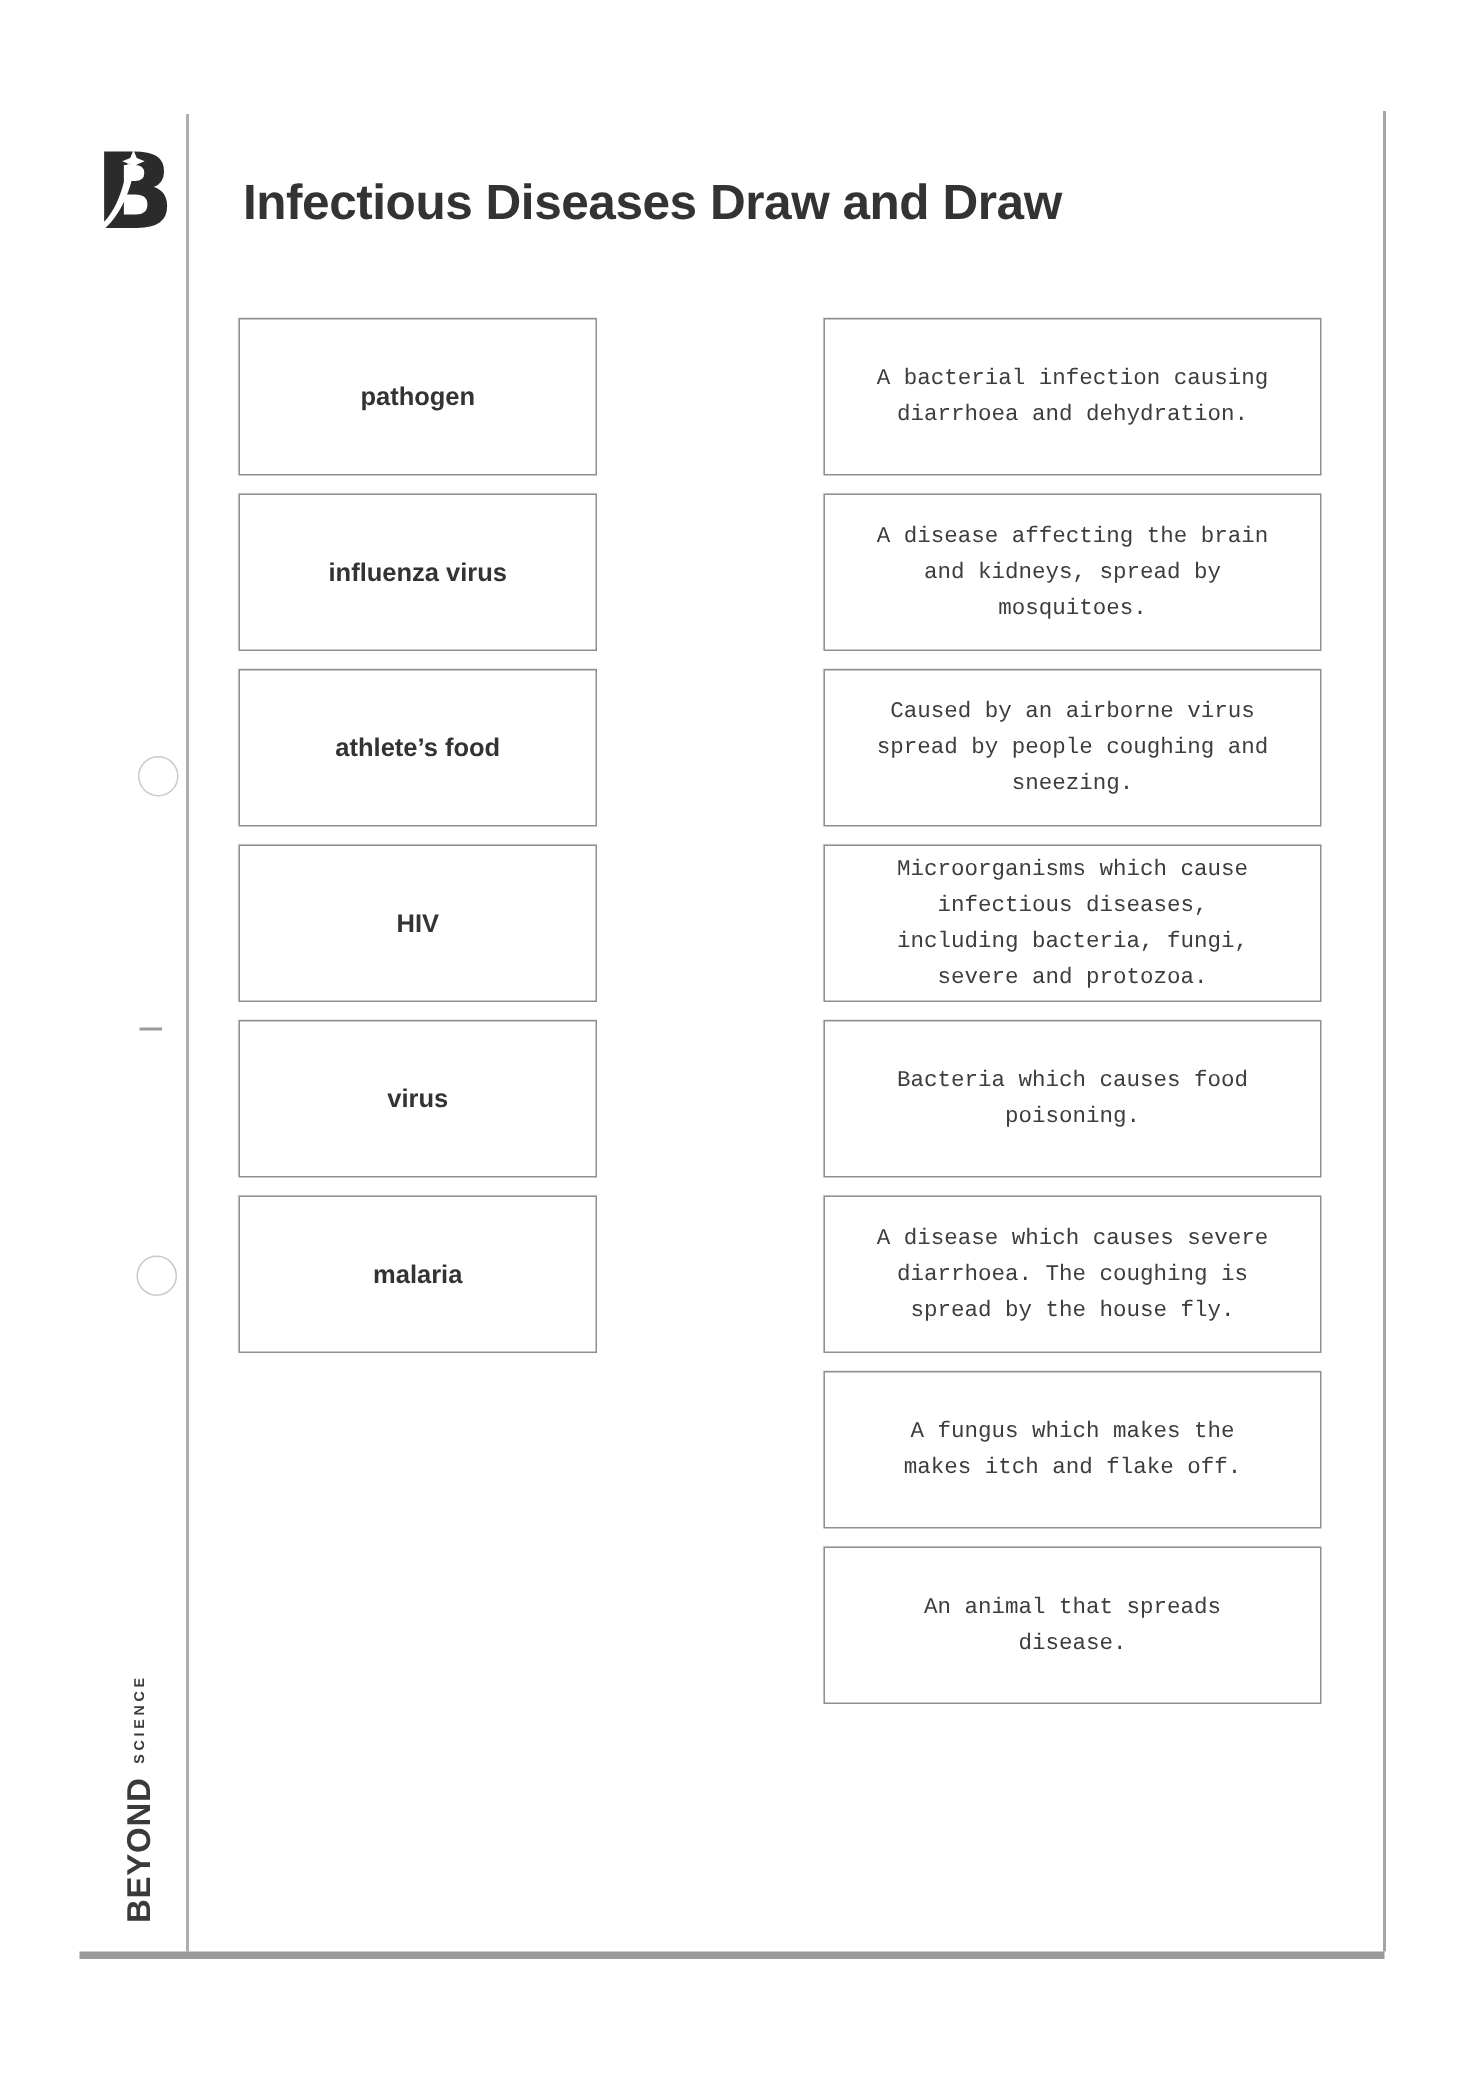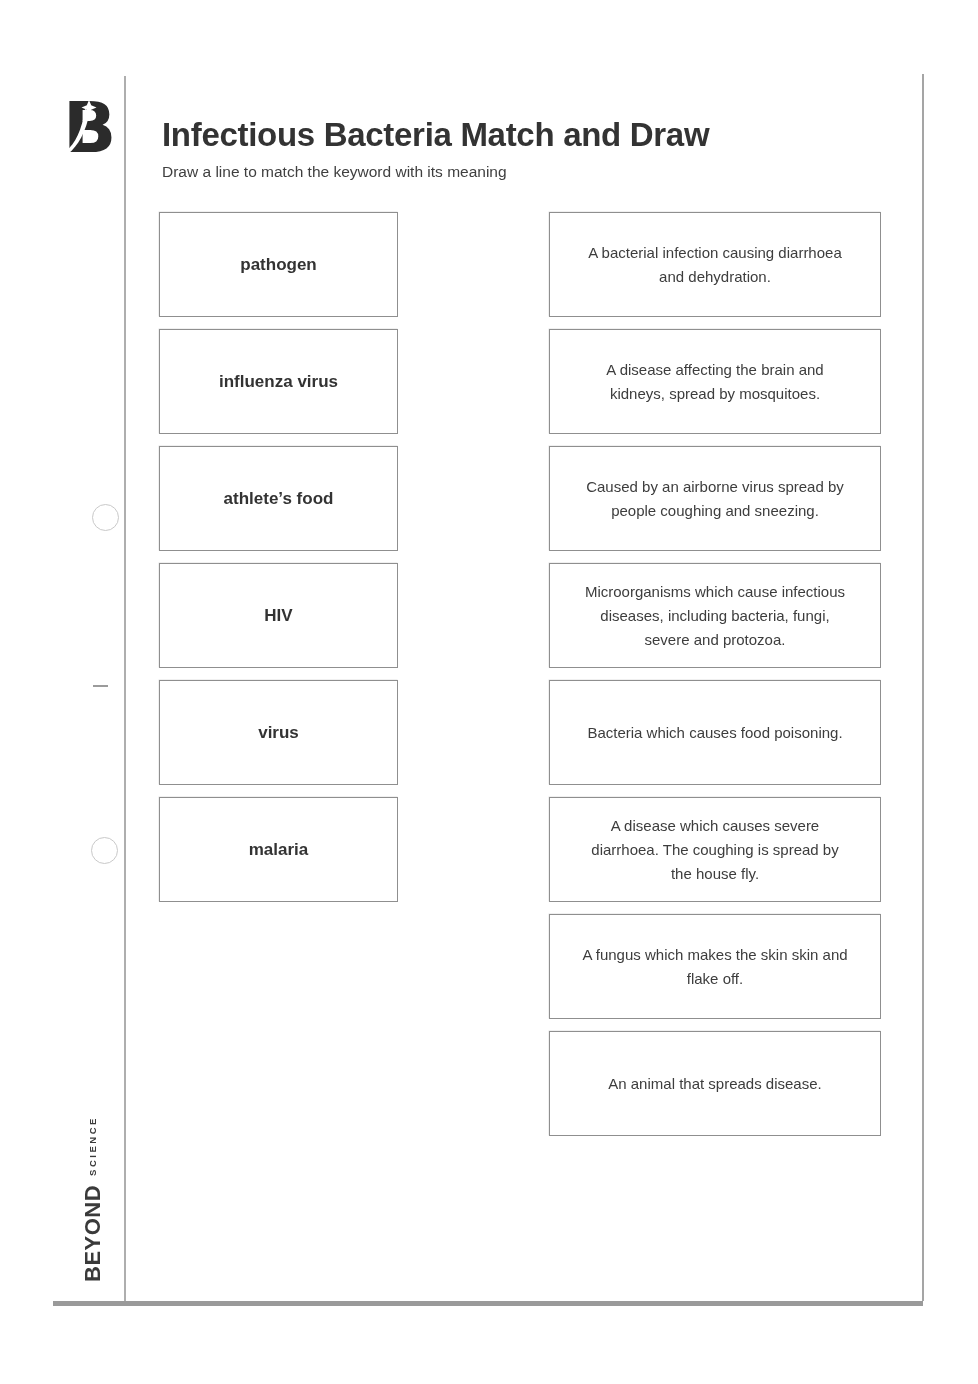--- a/index.html
+++ b/index.html
@@ -36,21 +36,21 @@
   
   .col{position:absolute;top:212px;display:flex;flex-direction:column;gap:12px;}
   .col-keywords{left:159px;width:239px;}
   .col-defs{left:549px;width:332px;}
   .box{
     box-sizing:border-box;height:105px;background:#ffffff;border:1px solid #8f8f8f;
     display:flex;align-items:center;justify-content:center;text-align:center;
     box-shadow:-0.5px -0.5px 0 rgba(0,0,0,0.12);
   }
   .box.kw span{font-size:17px;font-weight:700;color:#333333;}
-  .box.def{padding:8px 32px;}
+  .box.def{padding:8px 32px;font-family:Liberation Mono, monospace;}
   .box.def span{font-size:15px;line-height:24px;color:#3d3d3d;}
 
   
   .brand-anchor{position:absolute;left:80px;top:1282px;width:0;height:0;}
   .brand-rot{
     position:absolute;left:0;top:0;transform:rotate(-90deg);transform-origin:0 0;
     white-space:nowrap;
   }
   .brand-name{font-size:22px;font-weight:700;letter-spacing:0.5px;color:#3a3a3a;}
   .brand-div{font-size:9.5px;font-weight:700;letter-spacing:2.5px;color:#3a3a3a;margin-left:9px;vertical-align:4px;}
@@ -67,22 +67,21 @@
   </svg>
 
   <div class="rule-left"></div>
   <div class="rule-right"></div>
   <div class="bottom-bar"></div>
 
   <div class="punch punch-1"></div>
   <div class="punch punch-2"></div>
   <div class="fold-dash"></div>
 
-  <h1 class="title">Infectious Bacteria Match and Draw</h1>
-  <p class="subtitle">Draw a line to match the keyword with its meaning</p>
+  <h1 class="title">Infectious Diseases Draw and Draw</h1>
 
   <div class="col col-keywords">
     <div class="box kw">
         <span>pathogen</span>
       </div>
     <div class="box kw">
         <span>influenza virus</span>
       </div>
     <div class="box kw">
         <span>athlete’s food</span>
@@ -111,21 +110,21 @@
     <div class="box def">
         <span>Microorganisms which cause infectious diseases, including bacteria, fungi, severe and protozoa.</span>
       </div>
     <div class="box def">
         <span>Bacteria which causes food poisoning.</span>
       </div>
     <div class="box def">
         <span>A disease which causes severe diarrhoea. The coughing is spread by the house fly.</span>
       </div>
     <div class="box def">
-        <span>A fungus which makes the skin skin and flake off.</span>
+        <span>A fungus which makes the makes itch and flake off.</span>
       </div>
     <div class="box def">
         <span>An animal that spreads disease.</span>
       </div>
   </div>
 
   <div class="brand-anchor">
     <div class="brand-rot">
       <span class="brand-name">BEYOND</span><span class="brand-div">SCIENCE</span>
     </div>

